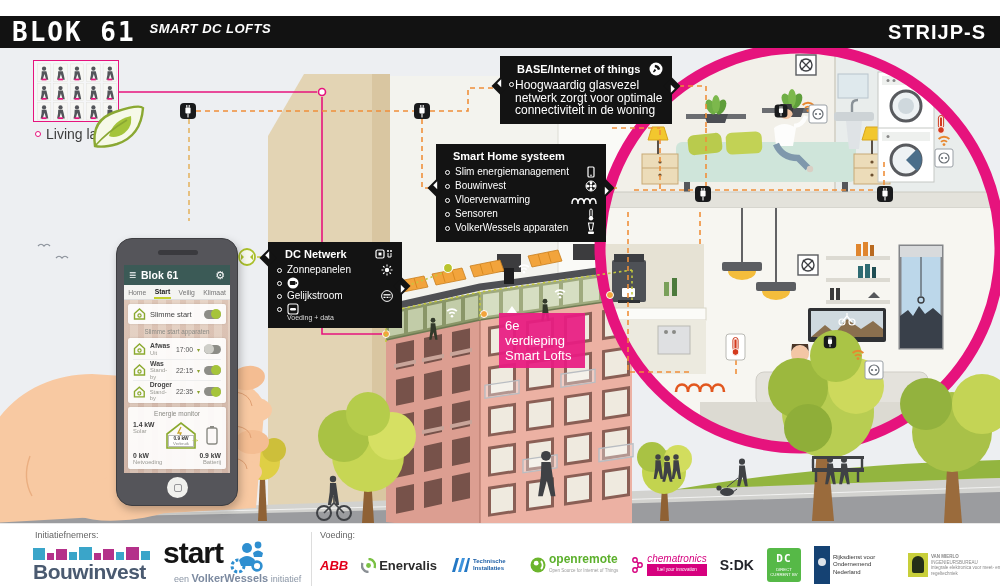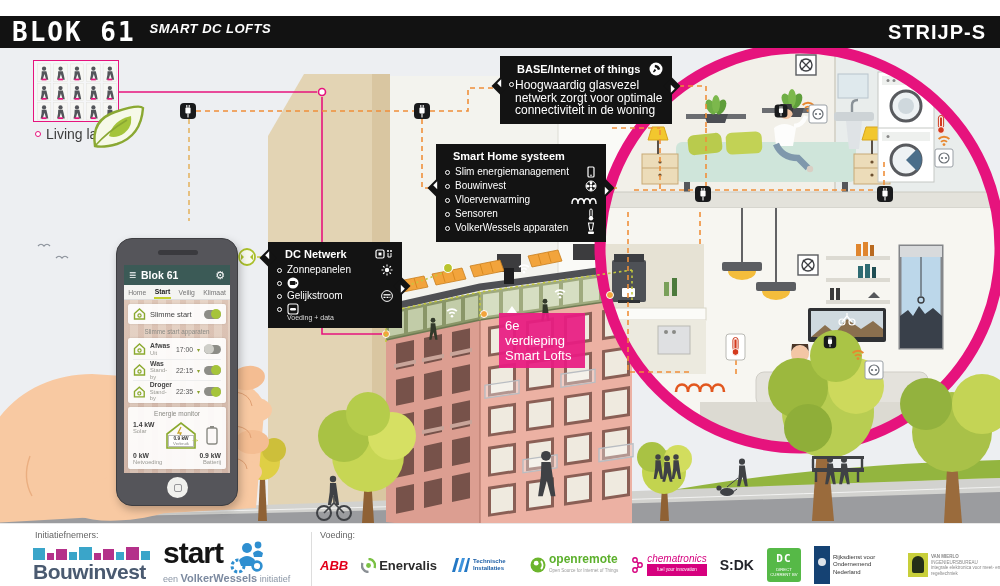--- a/index.html
+++ b/index.html
@@ -98,21 +98,21 @@
   .footer { position:absolute; left:0; top:507px; width:1000px; height:79px; background:#fff; z-index:35;
             border-top:1px solid #e8e8e8; }
   .init-label, .part-label { position:absolute; top:6px; font-size:9px; color:#666; }
   .init-label { left:35px; } .part-label { left:320px; }
   .bouw { position:absolute; left:33px; top:20px; width:120px; }
   .bouw-sq { display:flex; align-items:flex-end; gap:2px; height:16px; }
   .bouw-sq i { display:block; }
   .bouw-txt { font-size:21px; font-weight:700; color:#4a5a70; letter-spacing:-0.5px; }
   .icity { position:absolute; left:163px; top:14px; display:flex; align-items:flex-start; gap:4px; }
   .icity-txt { font-size:30px; font-weight:800; color:#141414; line-height:30px; letter-spacing:-1px; }
-  .icity-sub { position:absolute; left:0px; top:34px; white-space:nowrap; font-size:9px; color:#8b96a6; }
+  .icity-sub { position:absolute; left:11px; top:34px; white-space:nowrap; font-size:9px; color:#8b96a6; }
   .icity-sub b { font-size:11px; color:#7c8aa0; font-weight:700; }
   .foot-div { position:absolute; left:311px; top:8px; height:62px; width:1px; background:#ddd; }
   .partners { position:absolute; left:320px; top:22px; width:675px; display:flex; align-items:center; gap:13px; }
   .p-item { display:flex; align-items:center; gap:3px; flex:0 0 auto; }
   .abb { color:#e2001a; font-weight:800; font-size:13px; font-style:italic; }
   .enerv { font-weight:700; font-size:13px; color:#2b2b2b; }
   .ti-txt { font-size:6px; font-weight:700; color:#1d5fa6; width:44px; line-height:7px; }
   .or-txt { color:#5cb02c; font-weight:700; font-size:12px; line-height:11px; }
   .or-tag { display:block; font-size:4.5px; color:#999; font-weight:400; text-align:right; }
   .chem { color:#d6007e; font-style:italic; font-weight:400; font-size:10px; line-height:10px; }

